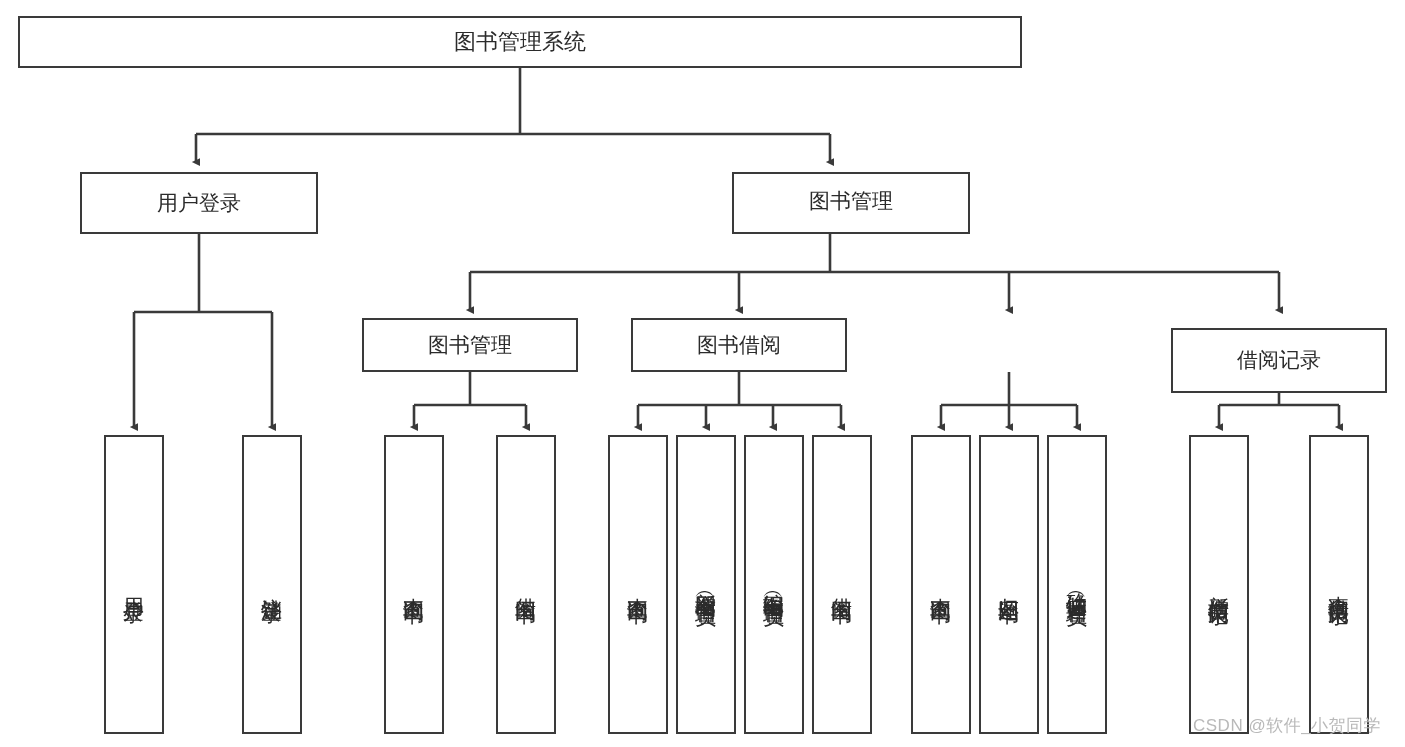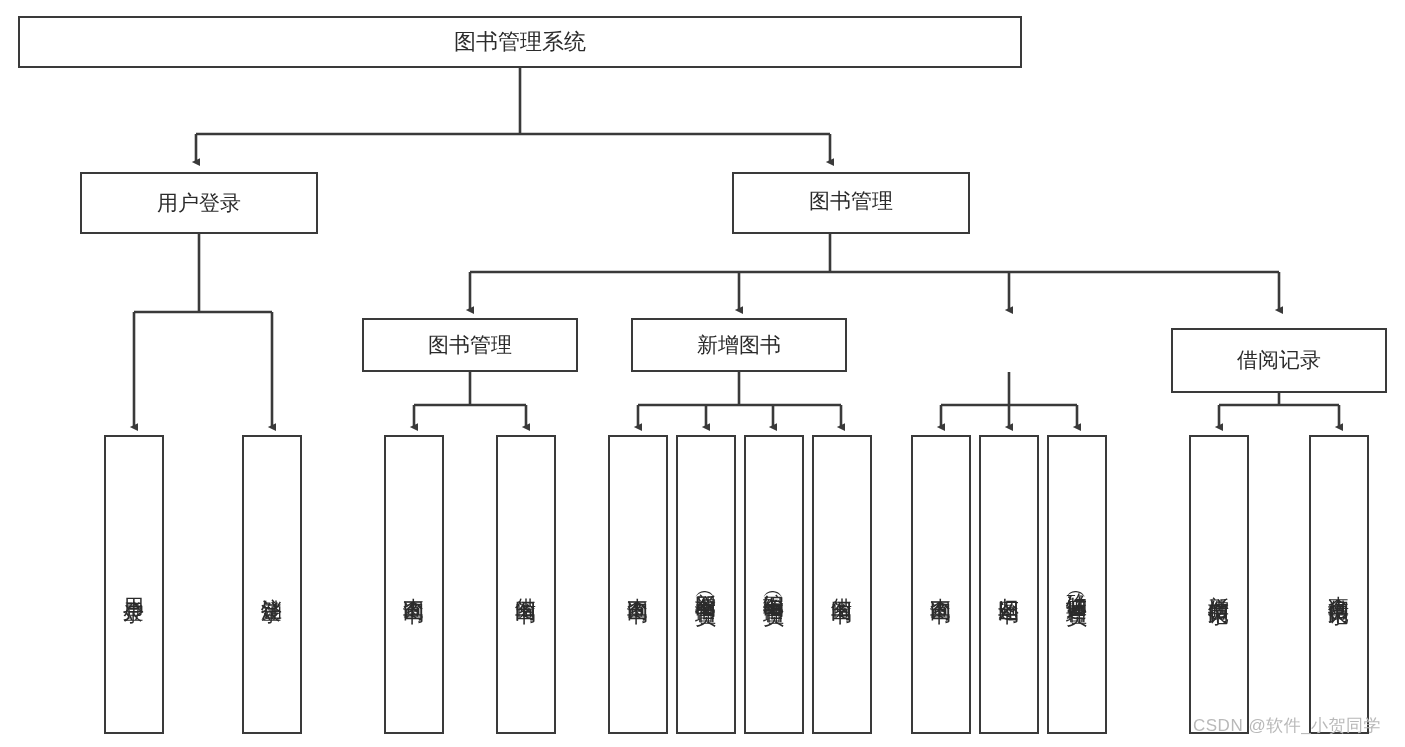--- a/index.html
+++ b/index.html
@@ -131,21 +131,21 @@
     <span class="label">用户登录</span>
   </div>
   <div class="node node-l2" style="left:732px; top:172px; width:238px; height:62px;font-family:Liberation Mono, monospace;">
     <span class="label">图书管理</span>
   </div>
 
   <div class="node node-l3" style="left:362px; top:318px; width:216px; height:54px;">
     <span class="label">图书管理</span>
   </div>
   <div class="node node-l3" style="left:631px; top:318px; width:216px; height:54px;">
-    <span class="label">新增图书</span>
+    <span class="label">图书借阅</span>
   </div>
   <div class="node node-l3" style="left:1171px; top:328px; width:216px; height:65px;">
     <span class="label">借阅记录</span>
   </div>
 
   <div class="node node-leaf" style="left:104px; top:435px; width:60px; height:299px;">
     <span class="label">用户登录</span>
   </div>
   <div class="node node-leaf" style="left:242px; top:435px; width:60px; height:299px;">
     <span class="label">注销登录</span>

